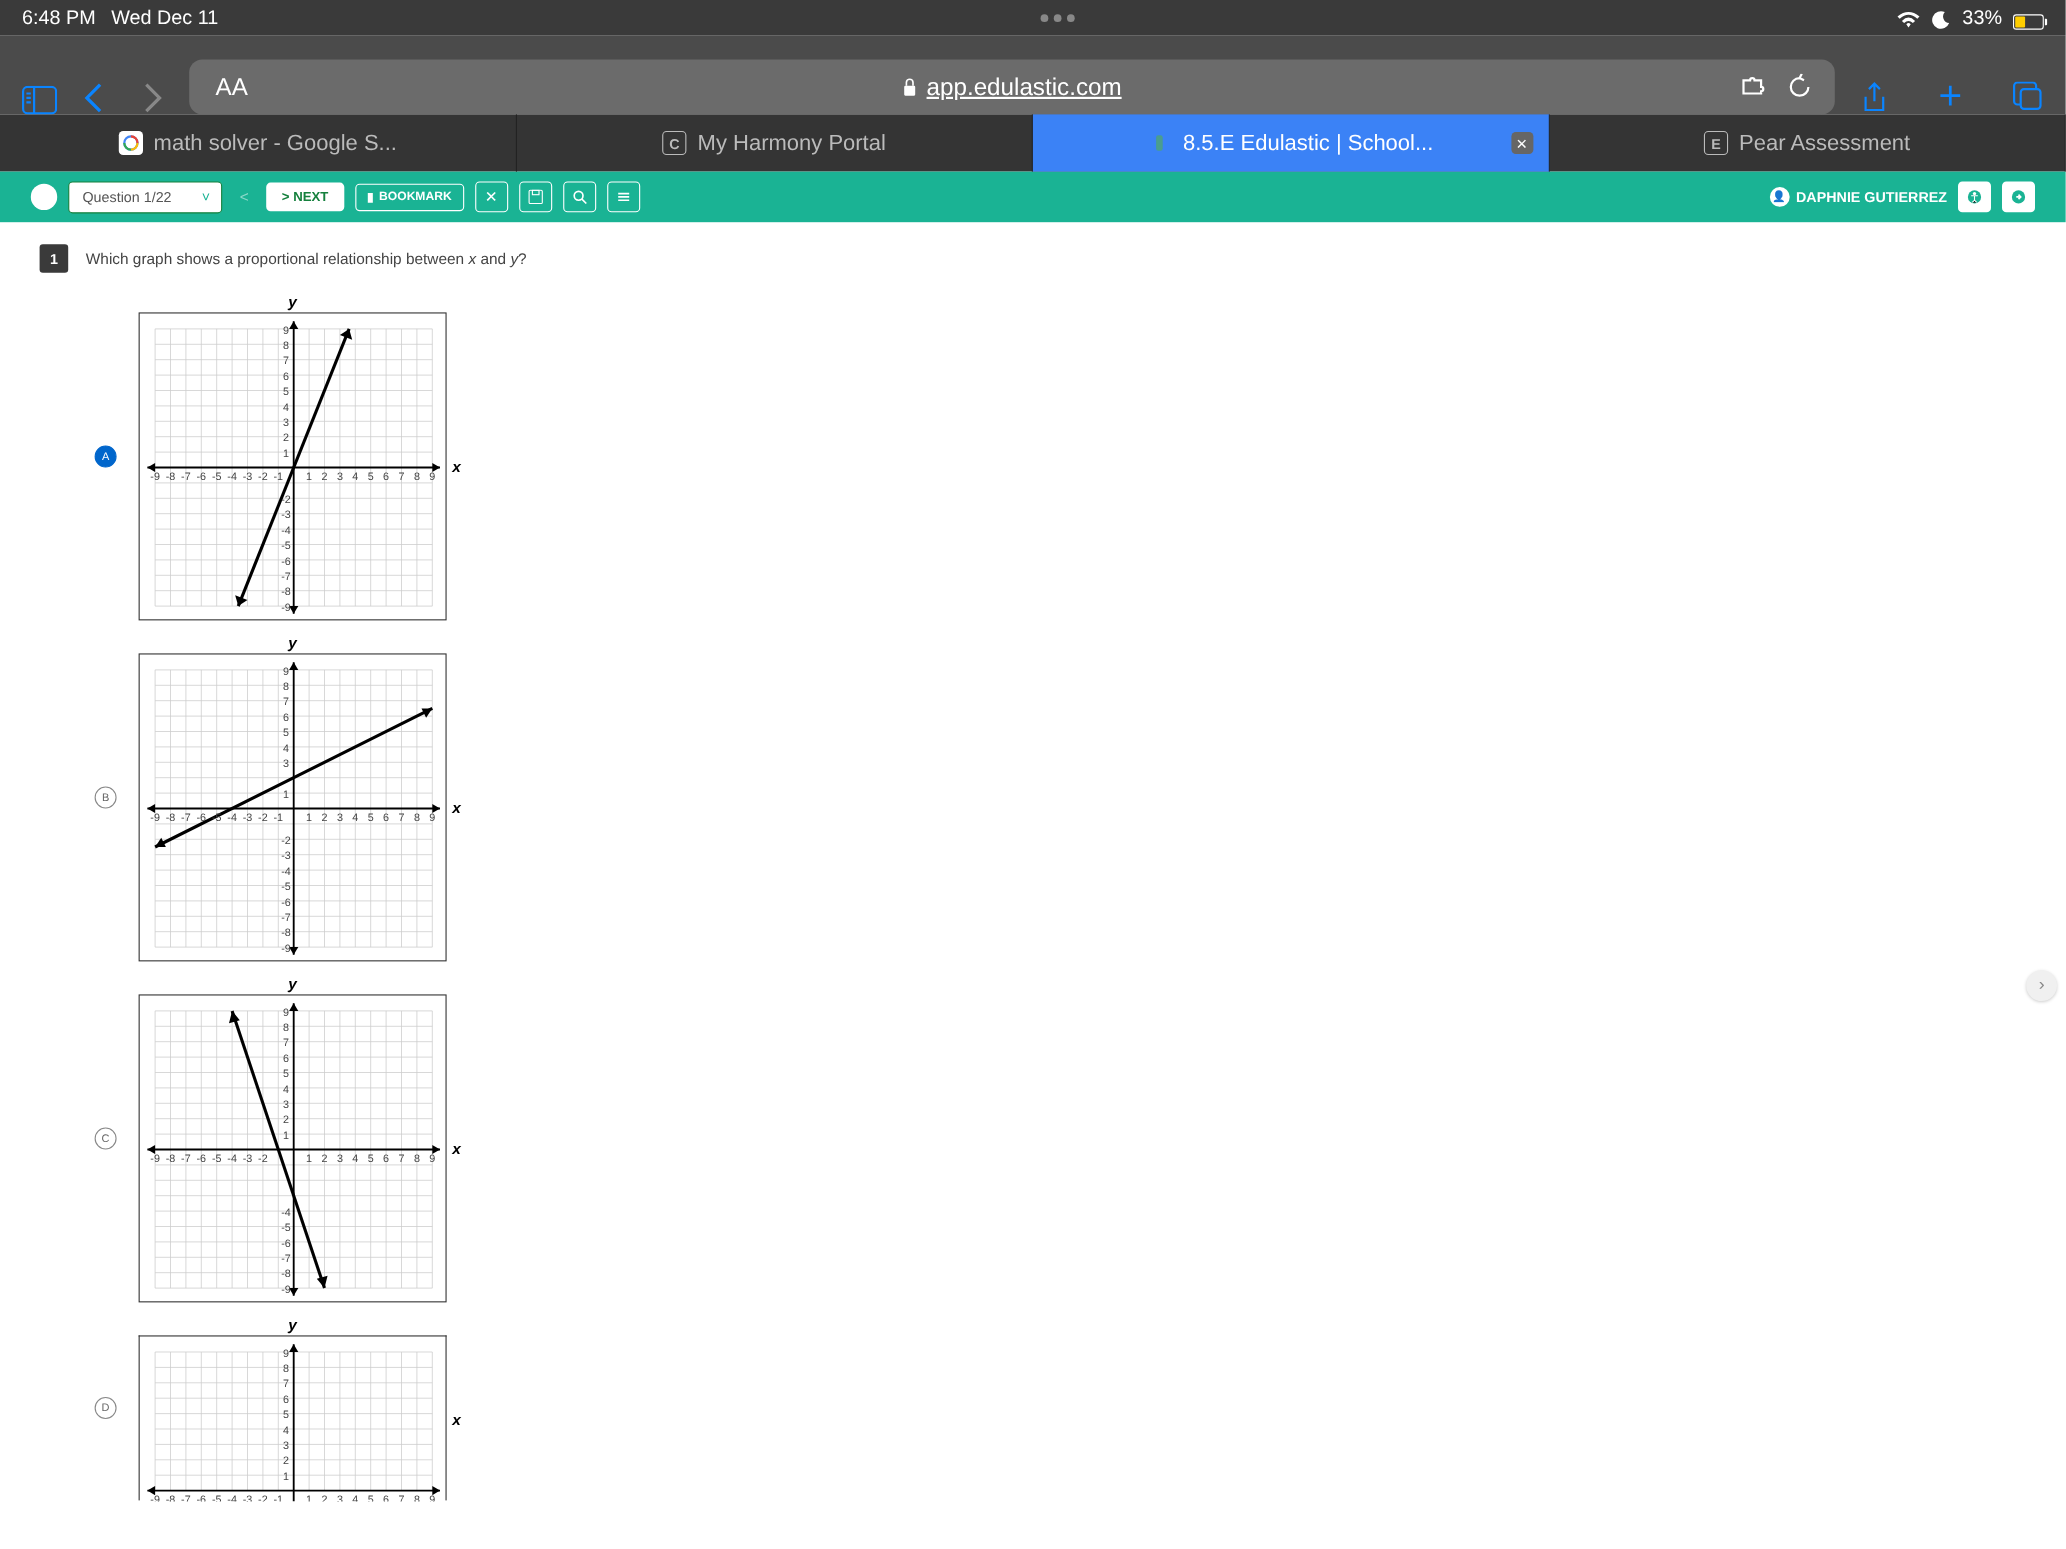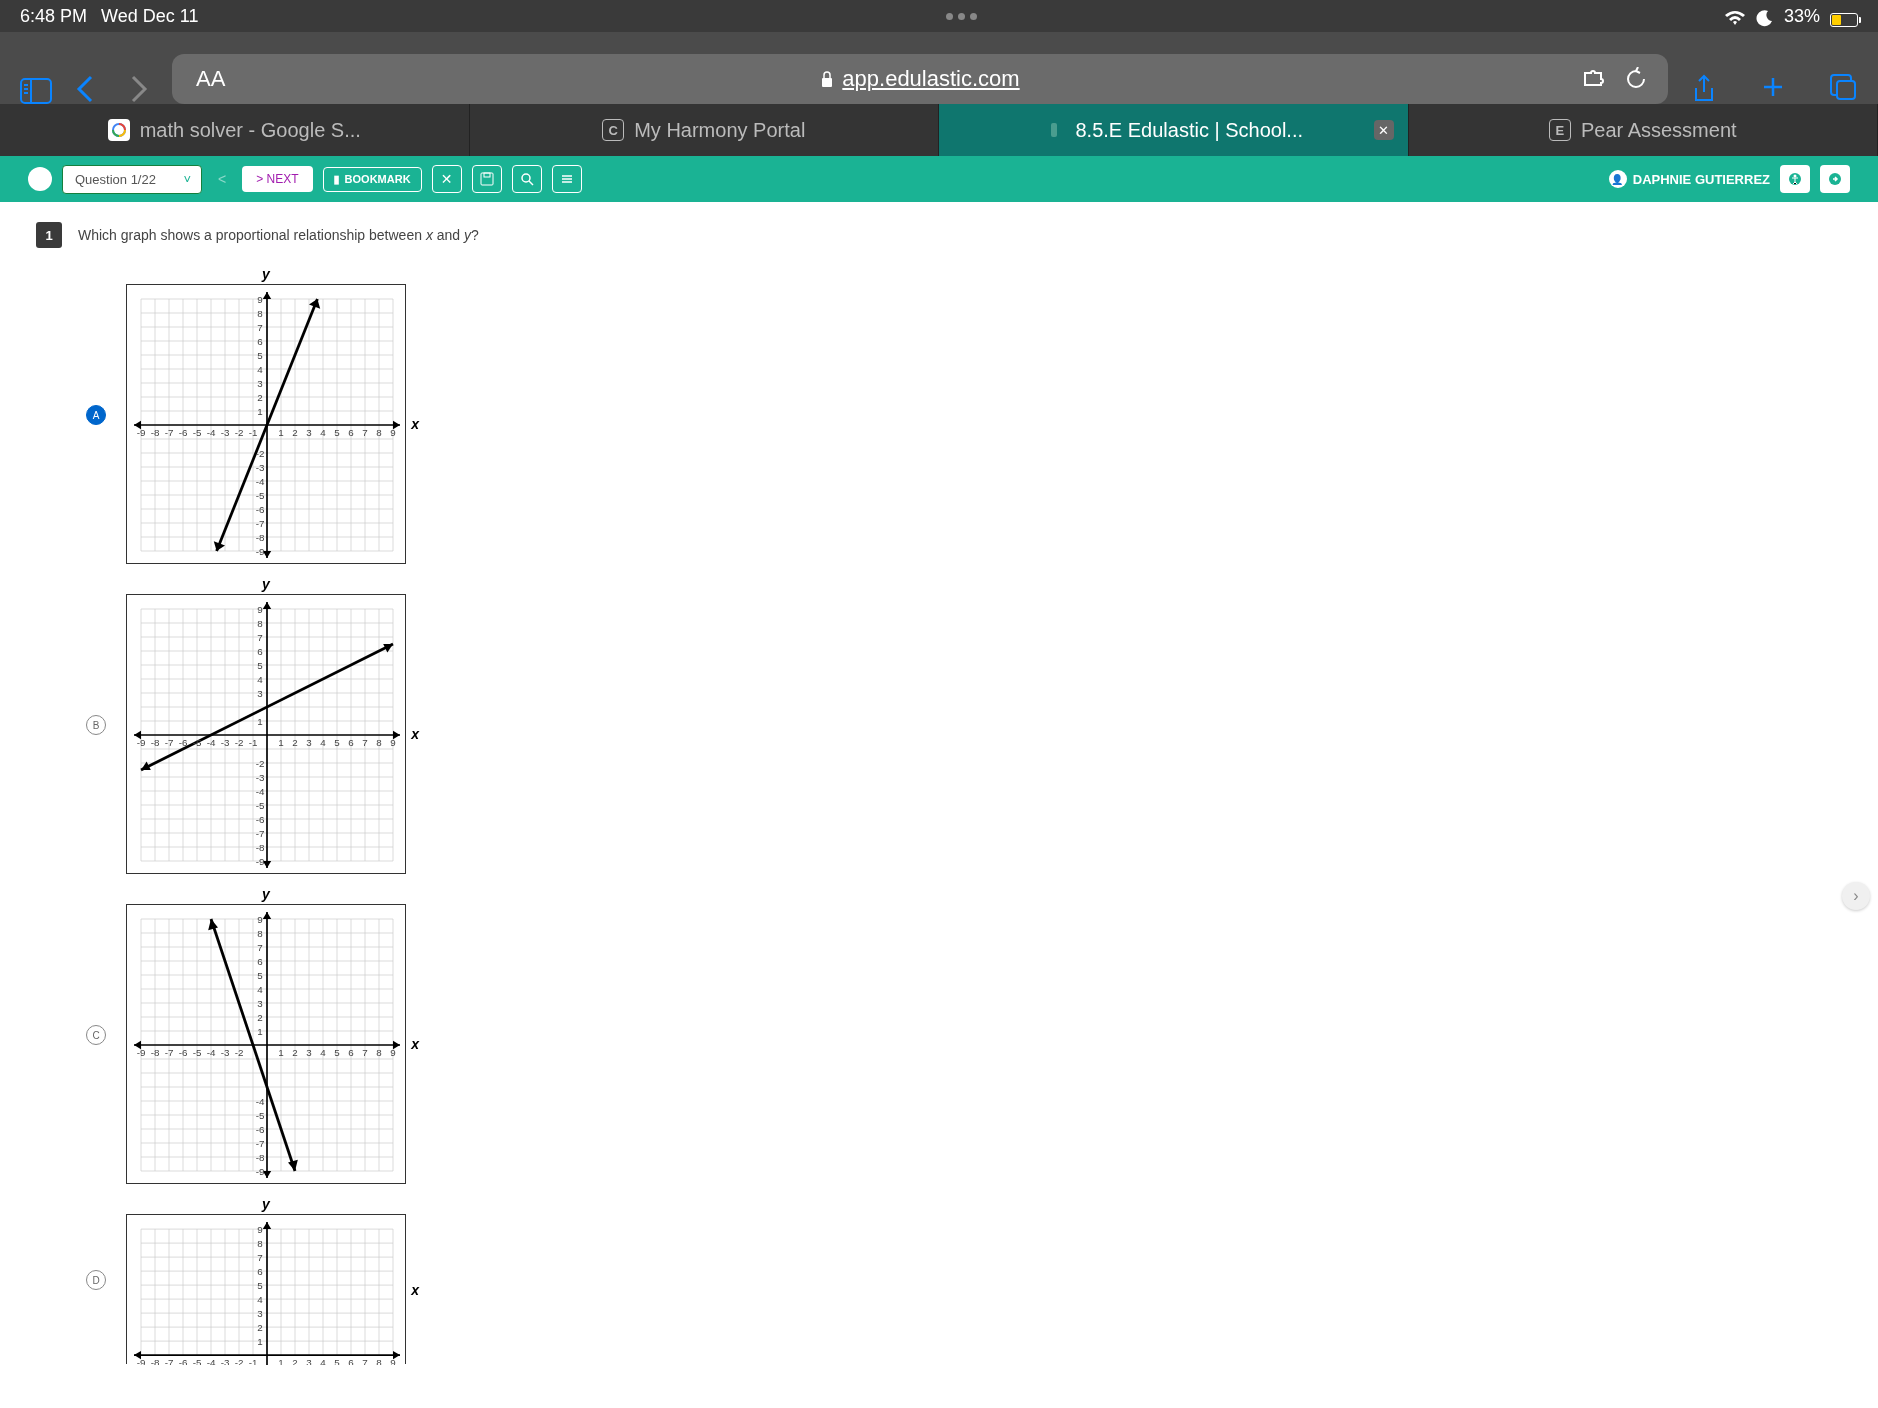--- a/index.html
+++ b/index.html
@@ -23,36 +23,36 @@
 .nav-fwd { color: #888; }
 .url-bar { flex: 1; background: #6b6b6b; height: 50px; border-radius: 12px; display: flex; align-items: center; justify-content: center; color: #fff; font-size: 22px; position: relative; }
 .url-aa { position: absolute; left: 24px; color: #fff; font-size: 22px; }
 .url-text { display: flex; align-items: center; gap: 8px; text-decoration: underline; }
 .url-actions { position: absolute; right: 20px; display: flex; gap: 18px; color: #fff; }
 .safari-right { display: flex; gap: 44px; color: #0a84ff; }
 
 
 .browser-tabs { background: #343434; height: 52px; display: flex; }
 .browser-tab { flex: 1; display: flex; align-items: center; justify-content: center; gap: 10px; color: #bbb; font-size: 20px; cursor: pointer; border-right: 1px solid #222; position: relative; }
-.browser-tab.active { background: #0f766e; color: #fff; }
+.browser-tab.active { background: #3b82f6; color: #fff; }
 .tab-close { position: absolute; right: 14px; width: 20px; height: 20px; background: #666; border-radius: 4px; display: flex; align-items: center; justify-content: center; font-size: 13px; }
 .tab-icon { width: 22px; height: 22px; border-radius: 4px; display: flex; align-items: center; justify-content: center; font-size: 13px; font-weight: bold; }
 .tab-icon.google { background: #fff; }
 .tab-icon.harmony { border: 1.5px solid #bbb; color: #bbb; }
 .tab-icon.edulastic { color: #4a9d8f; }
 .tab-icon.pear { border: 1.5px solid #bbb; color: #bbb; }
 .tab-icon.instagram { background: linear-gradient(45deg,#f09433,#e6683c,#dc2743,#cc2366,#bc1888); border-radius: 6px; }
 
 
 .app-header { background: #1ab394; height: 46px; display: flex; align-items: center; padding: 0 28px; gap: 10px; }
 .app-logo { width: 24px; height: 24px; background: #fff; border-radius: 50%; }
 .question-select { background: #fff; border: 1px solid #15803d; border-radius: 4px; padding: 6px 30px 6px 12px; font-size: 13px; color: #555; position: relative; width: 140px; }
 .question-select::after { content: '˅'; position: absolute; right: 10px; color: #1ab394; }
 .prev-btn { color: rgba(255,255,255,0.5); font-size: 14px; padding: 0 6px; }
-.next-btn { background: #fff; color: #a21caf; border-radius: 4px; padding: 6px 14px; font-size: 12px; font-weight: 400; }
+.next-btn { background: #fff; color: #15803d; border-radius: 4px; padding: 6px 14px; font-size: 12px; font-weight: 700; }
 .bookmark-btn { border: 1px solid #fff; border-radius: 4px; padding: 5px 10px; color: #fff; font-size: 11px; font-weight: 600; display: flex; align-items: center; gap: 5px; }
 .tool-btn { border: 1px solid #fff; border-radius: 4px; width: 30px; height: 28px; display: flex; align-items: center; justify-content: center; color: #fff; font-size: 14px; }
 .header-spacer { flex: 1; }
 .user-name { color: #fff; font-size: 13px; font-weight: 600; display: flex; align-items: center; gap: 6px; }
 .user-badge { background: #fff; color: #1ab394; width: 18px; height: 18px; border-radius: 50%; display: flex; align-items: center; justify-content: center; font-size: 10px; }
 .header-icon-btn { background: #fff; color: #1ab394; width: 30px; height: 28px; border-radius: 4px; display: flex; align-items: center; justify-content: center; }
 
 
 .content { padding: 20px 36px; position: relative; }
 .question-header { display: flex; align-items: center; gap: 16px; margin-bottom: 18px; }

